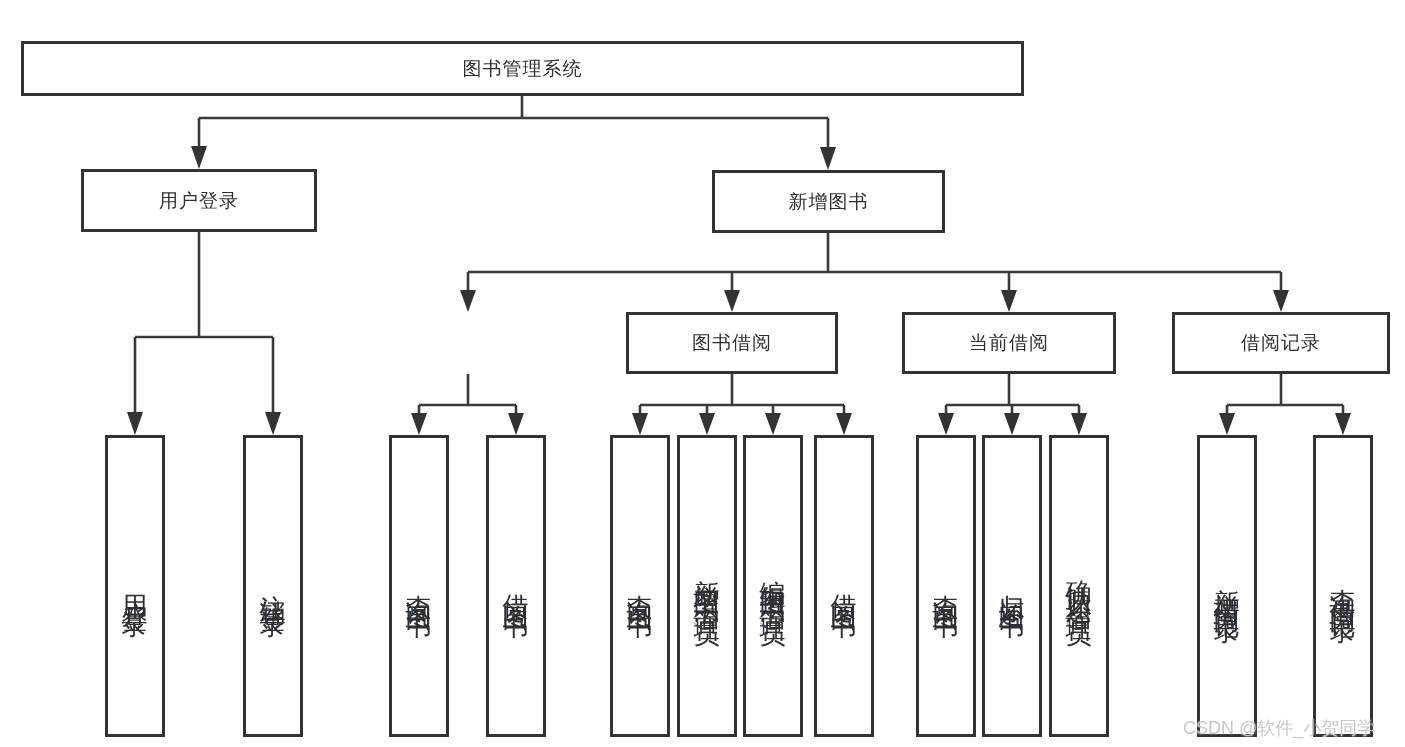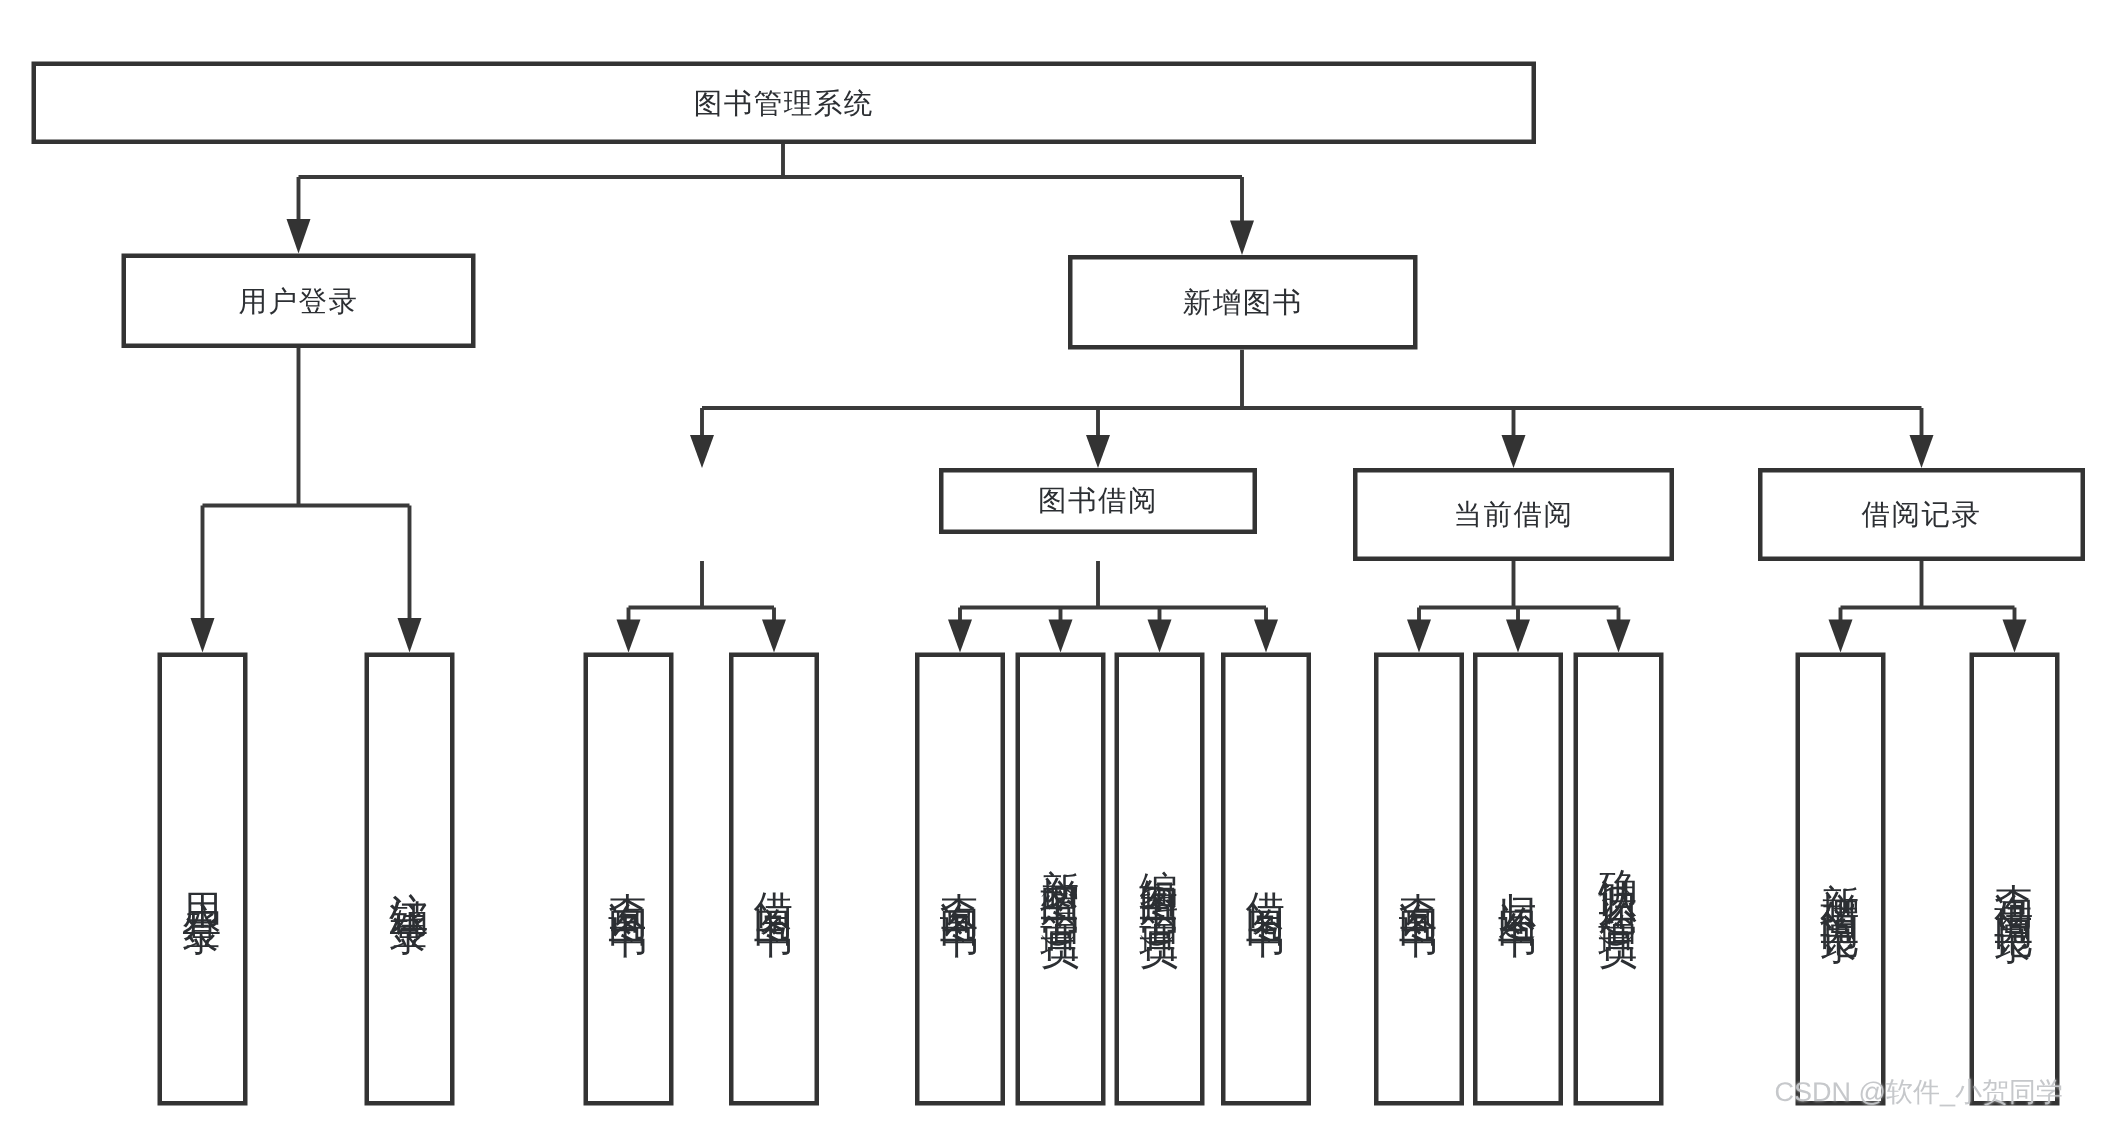--- a/index.html
+++ b/index.html
@@ -144,21 +144,21 @@
     <span>图书管理系统</span>
   </div>
 
   <div class="node h-label" style="left:81px; top:169px; width:236px; height:63px;">
     <span>用户登录</span>
   </div>
   <div class="node h-label" style="left:712px; top:170px; width:233px; height:63px;">
     <span>新增图书</span>
   </div>
 
-  <div class="node h-label" style="left:626px; top:312px; width:212px; height:44px;">
+  <div class="node h-label" style="left:626px; top:312px; width:212px; height:62px;">
     <span>图书借阅</span>
   </div>
   <div class="node h-label" style="left:1172px; top:312px; width:218px; height:62px;">
     <span>借阅记录</span>
   </div>
   <div class="node h-label" style="left:902px; top:312px; width:214px; height:62px;">
     <span>当前借阅</span>
   </div>
 
   <div class="node leaf" style="left:105px; top:435px; width:60px; height:302px;">

